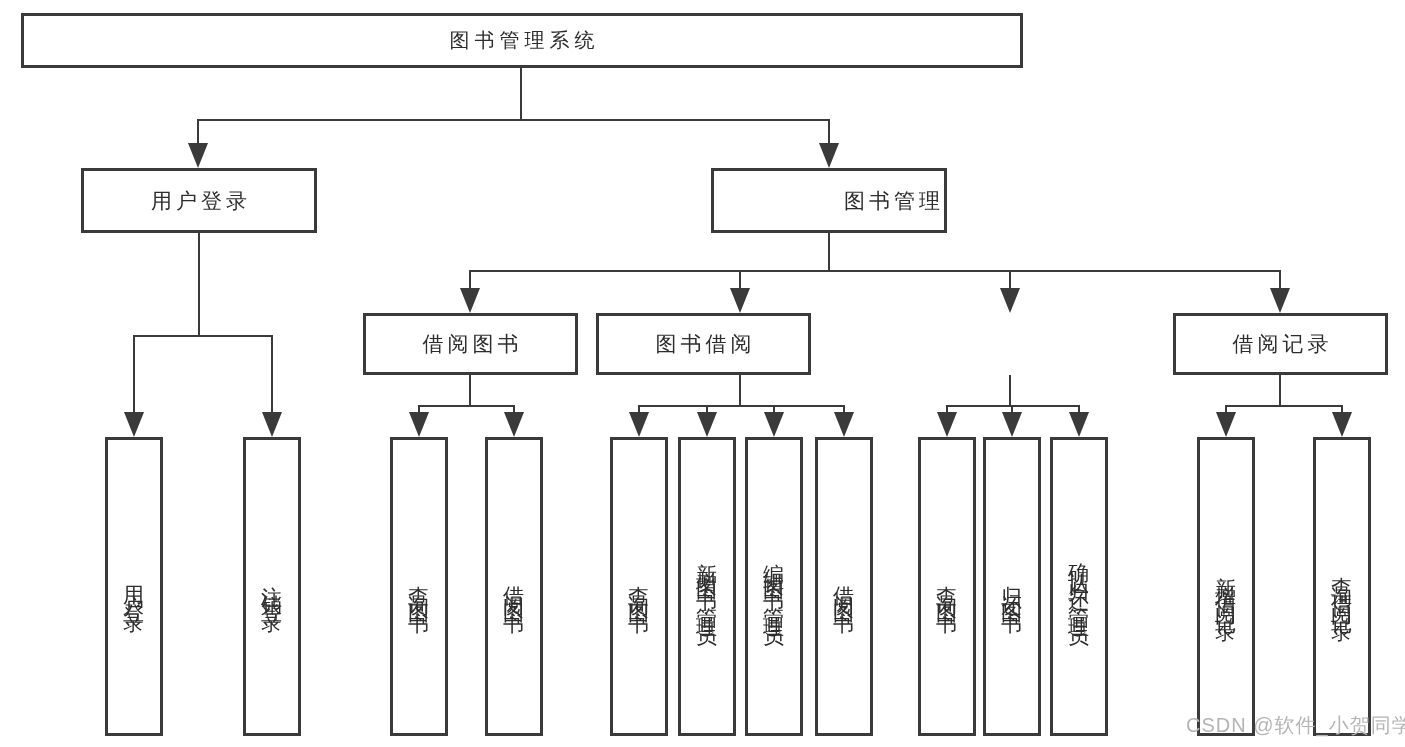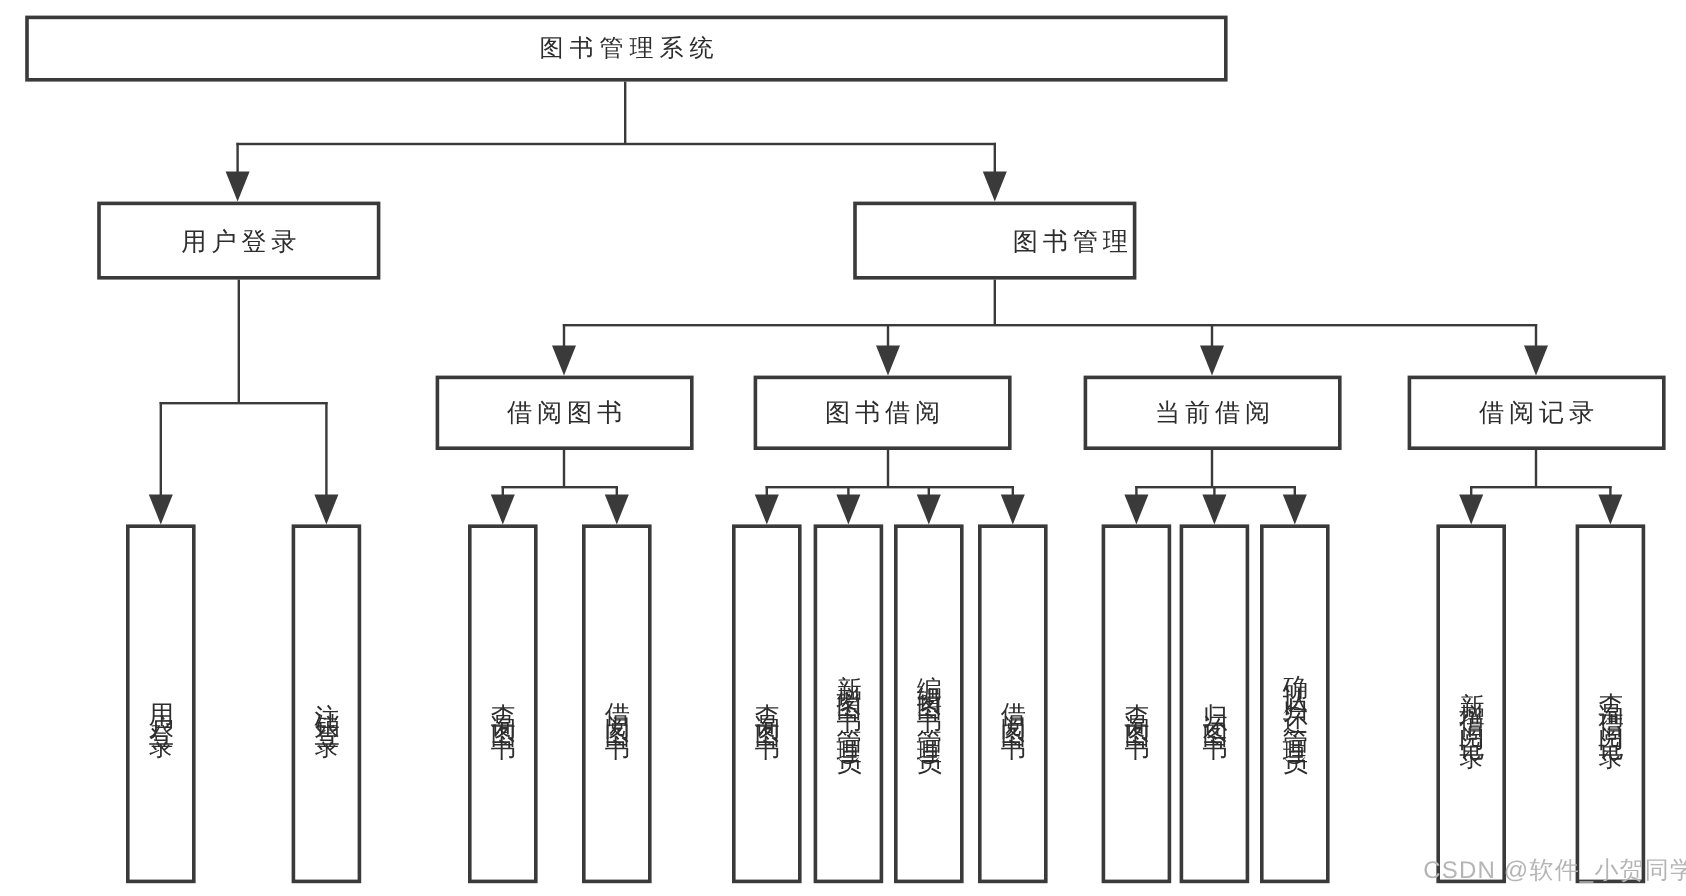--- a/index.html
+++ b/index.html
@@ -47,25 +47,22 @@
   <div class="box" style="left:81px; top:168px; width:236px; height:65px;">
     <span class="hlabel">用户登录</span>
   </div>
   <div class="box" style="left:711px; top:168px; width:236px; height:65px;justify-content:flex-end;">
     <span class="hlabel">图书管理</span>
   </div>
 
   <div class="box" style="left:363px; top:313px; width:215px; height:62px;">
     <span class="hlabel">借阅图书</span>
   </div>
-  <div class="box" style="left:628px; top:313px; width:215px; height:62px;">
+  <div class="box" style="left:596px; top:313px; width:215px; height:62px;">
     <span class="hlabel">图书借阅</span>
-  </div>
-  <div class="box" style="left:903px; top:313px; width:215px; height:62px;">
-    <span class="hlabel">当前借阅</span>
   </div>
   <div class="box" style="left:1173px; top:313px; width:215px; height:62px;">
     <span class="hlabel">借阅记录</span>
   </div>
 
   <div class="box" style="left:105px; top:437px; width:58px; height:299px;">
     <span class="vlabel">用户登录</span>
   </div>
   <div class="box" style="left:243px; top:437px; width:58px; height:299px;">
     <span class="vlabel">注销登录</span>

